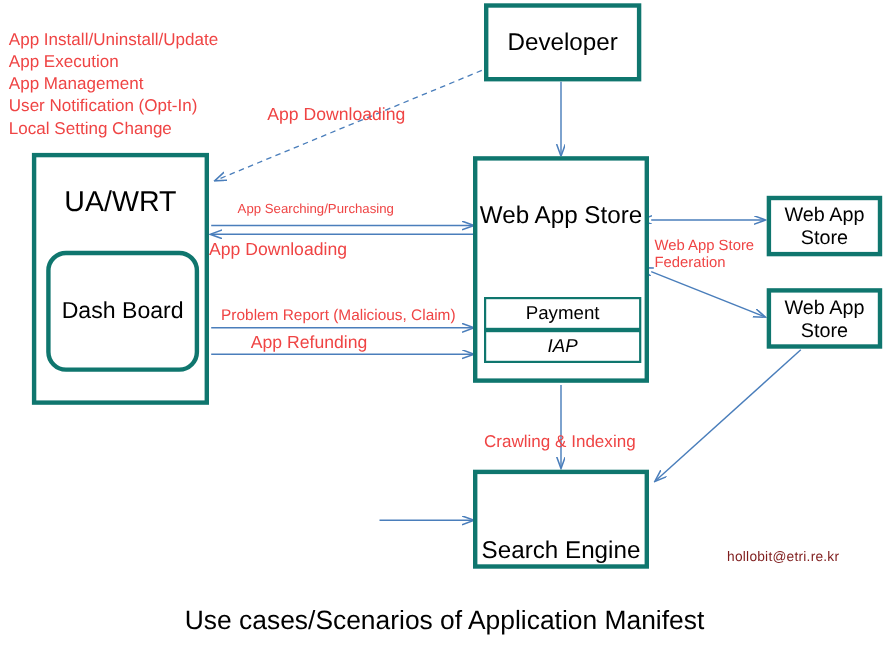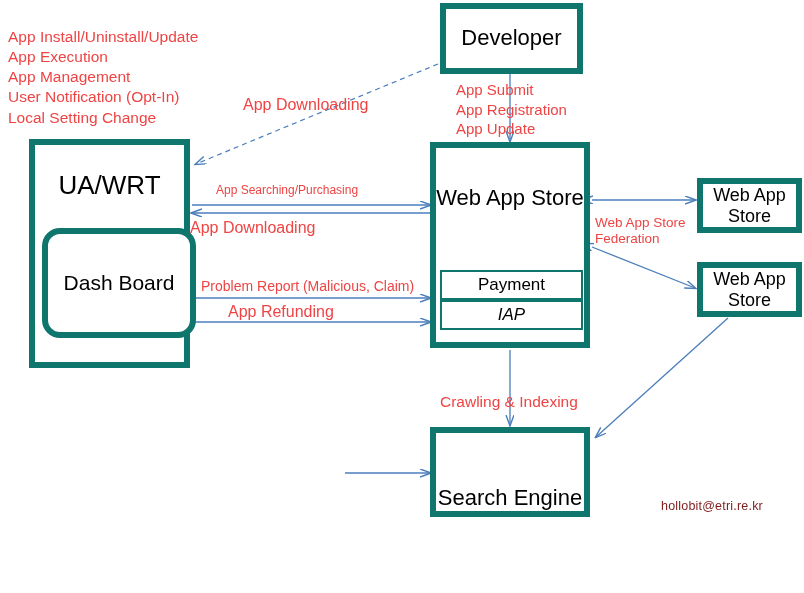--- a/index.html
+++ b/index.html
@@ -16,21 +16,21 @@
     position: relative;
     width: 804px;
     height: 593px;
     background: #ffffff;
     overflow: hidden;
   }
 
   
   .box {
     position: absolute;
-    border: 6px solid #0f766e;
+    border: 4px solid #0f766e;
     background: #ffffff;
     box-sizing: border-box;
     display: flex;
     align-items: center;
     justify-content: center;
     text-align: center;
     line-height: 1.12;
   }
   .box-rounded {
     border-radius: 18px;
@@ -105,23 +105,20 @@
   </svg>
 
   <div class="txt" style="left:8px; top:27px; font-size:15.5px;">App Install/Uninstall/Update
 App Execution
 App Management
 User Notification (Opt-In)
 Local Setting Change</div>
 
   <div class="txt" style="left:243px; top:95px; font-size:16px;">App Downloading</div>
 
-  <div class="txt" style="left:456px; top:80px; font-size:15px;">App Submit
-App Registration
-App Update</div>
 
   <div class="txt" style="left:216px; top:183px; font-size:12px;">App Searching/Purchasing</div>
 
   <div class="txt" style="left:190px; top:218px; font-size:16px;">App Downloading</div>
 
   <div class="txt" style="left:201px; top:277px; font-size:14px;">Problem  Report (Malicious,  Claim)</div>
 
   <div class="txt" style="left:228px; top:302px; font-size:16px;">App Refunding</div>
 
   <div class="txt" style="left:595px; top:215px; font-size:13.5px; line-height:1.20;">Web App  Store
@@ -132,21 +129,21 @@
 
   <div class="box" style="left:440px; top:3px; width:143px; height:71px;">
     <span style="font-size:22px;">Developer</span>
   </div>
 
   <div class="box" style="left:29px; top:139px; width:161px; height:229px;
               align-items:flex-start; justify-content:center;">
     <span style="font-size:26px; margin-top:26px;">UA/WRT</span>
   </div>
 
-  <div class="box box-rounded" style="left:42px; top:228px; width:154px; height:110px;">
+  <div class="box box-rounded" style="left:42px; top:228px; width:139px; height:110px;">
     <span style="font-size:21px;">Dash
 Board</span>
   </div>
 
   <div class="box" style="left:430px; top:142px; width:160px; height:206px;
               align-items:flex-start; justify-content:center;">
     <span style="font-size:22px; margin-top:38px;">Web App
 Store</span>
   </div>
 
@@ -168,14 +165,15 @@
 Store</span>
   </div>
 
   <div class="box" style="left:430px; top:427px; width:160px; height:90px;align-items:flex-end;">
     <span style="font-size:22px;">Search
 Engine</span>
   </div>
 
   <div class="watermark" style="left:661px; top:499px;">hollobit@etri.re.kr</div>
 
+  <div class="title" style="left:168px; top:551px;">Use cases/Scenarios of Application Manifest</div>
 
 </div>
 
 </body></html>

